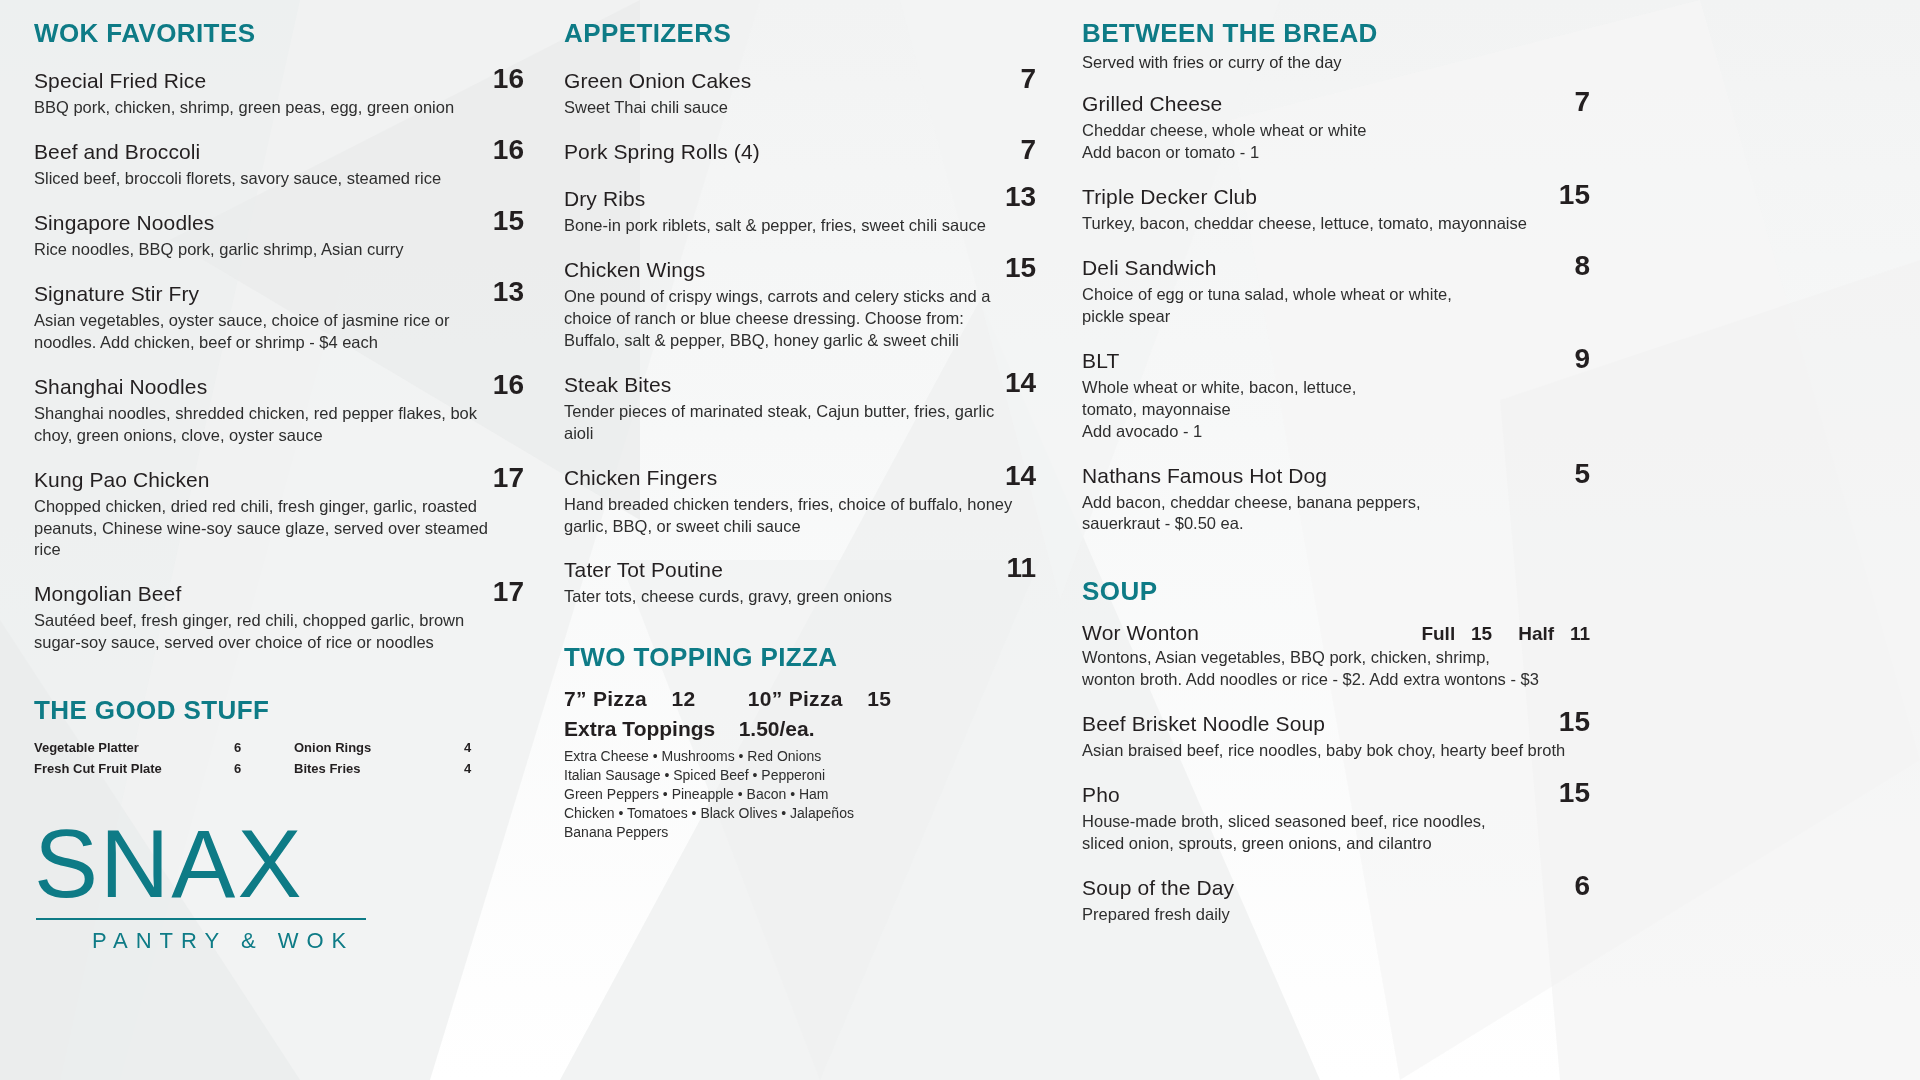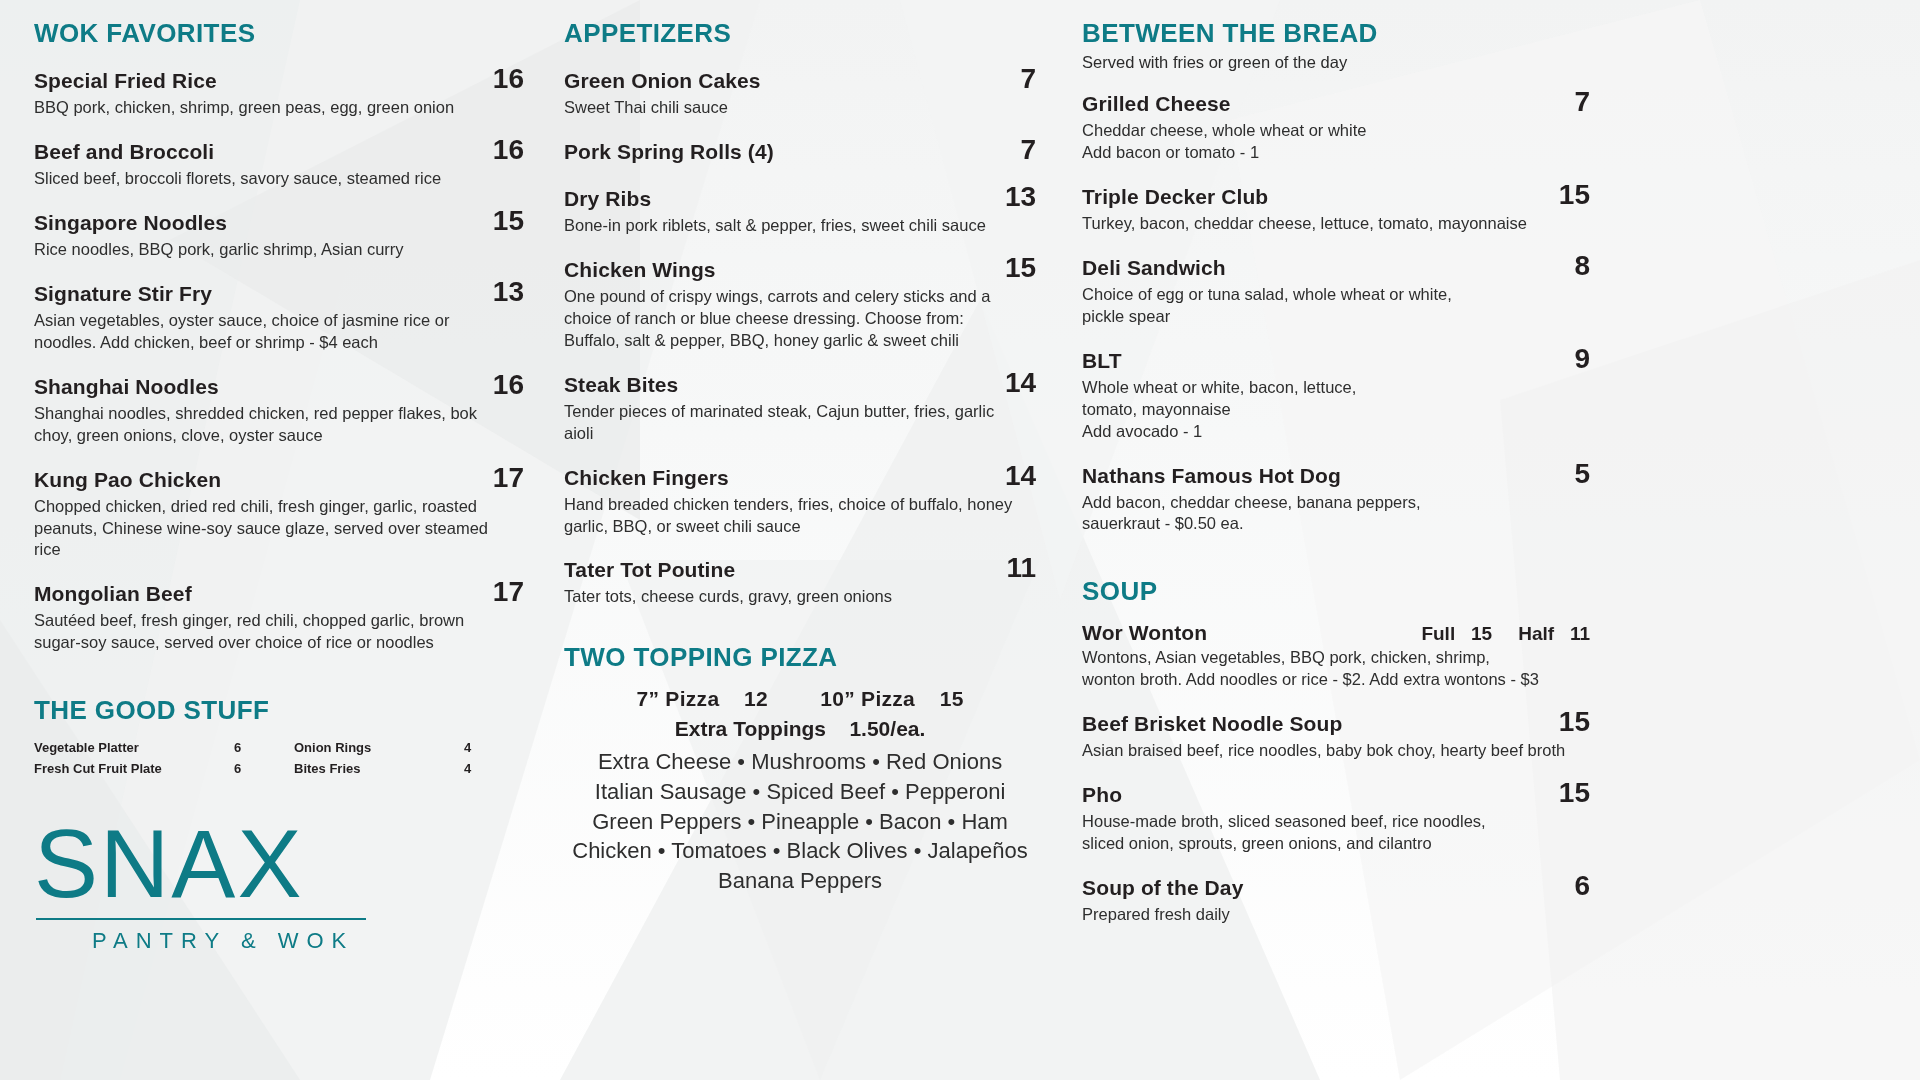--- a/index.html
+++ b/index.html
@@ -56,21 +56,21 @@
 
   .item { margin-bottom: 15px; }
   .item-head {
     display: flex;
     align-items: baseline;
     justify-content: space-between;
     gap: 12px;
   }
   .item-name {
     font-size: 21px;
-    font-weight: bold;
+    font-weight: normal;
     color: #231f20;
     letter-spacing: 0.1px;
   }
   .dots { flex: 1 1 auto; }
   .item-price {
     font-size: 28px;
     font-weight: bold;
     color: #231f20;
     white-space: nowrap;
   }
@@ -116,35 +116,35 @@
   .logo-sub {
     font-size: 22px;
     letter-spacing: 8px;
     color: #0e7b86;
     padding-left: 58px;
   }
 
   
   .pizza-block { margin-top: 34px; }
   .pizza-lines {
-    text-align: center;
+    text-align: left;
   }
   .pizza-row1 {
     font-size: 21px;
     font-weight: bold;
     letter-spacing: 0.3px;
   }
   .pizza-row1 .gap { display:inline-block; width: 40px; }
   .pizza-row2 {
     font-size: 21px;
     font-weight: bold;
     margin-top: 6px;
   }
   .pizza-toppings {
-    font-size: 22px;
+    font-size: 14px;
     line-height: 1.35;
     margin-top: 6px;
     color: #2e2e2e;
   }
   .sec-gap { height: 26px; }
 </style>
 </head>
 <body>
 
 <div id="bg">
@@ -335,21 +335,21 @@
           <div>Chicken  •  Tomatoes  •  Black Olives  •  Jalapeños</div>
           <div>Banana Peppers</div>
         </div>
       </div>
     </div>
   </div>
 
   <div class="col col-right">
 
     <h2 class="section-title">BETWEEN THE BREAD</h2>
-    <div class="section-note">Served with fries or green of the day</div>
+    <div class="section-note">Served with fries or curry of the day</div>
 
     <div>
       <div class="item">
         <div class="item-head">
           <span class="item-name">Grilled Cheese</span>
           <span class="dots"></span>
           <span class="item-price">7</span>
         </div>
         <div class="item-desc" style="white-space:pre-line">Cheddar cheese, whole wheat or white
 Add bacon or tomato - 1</div>

